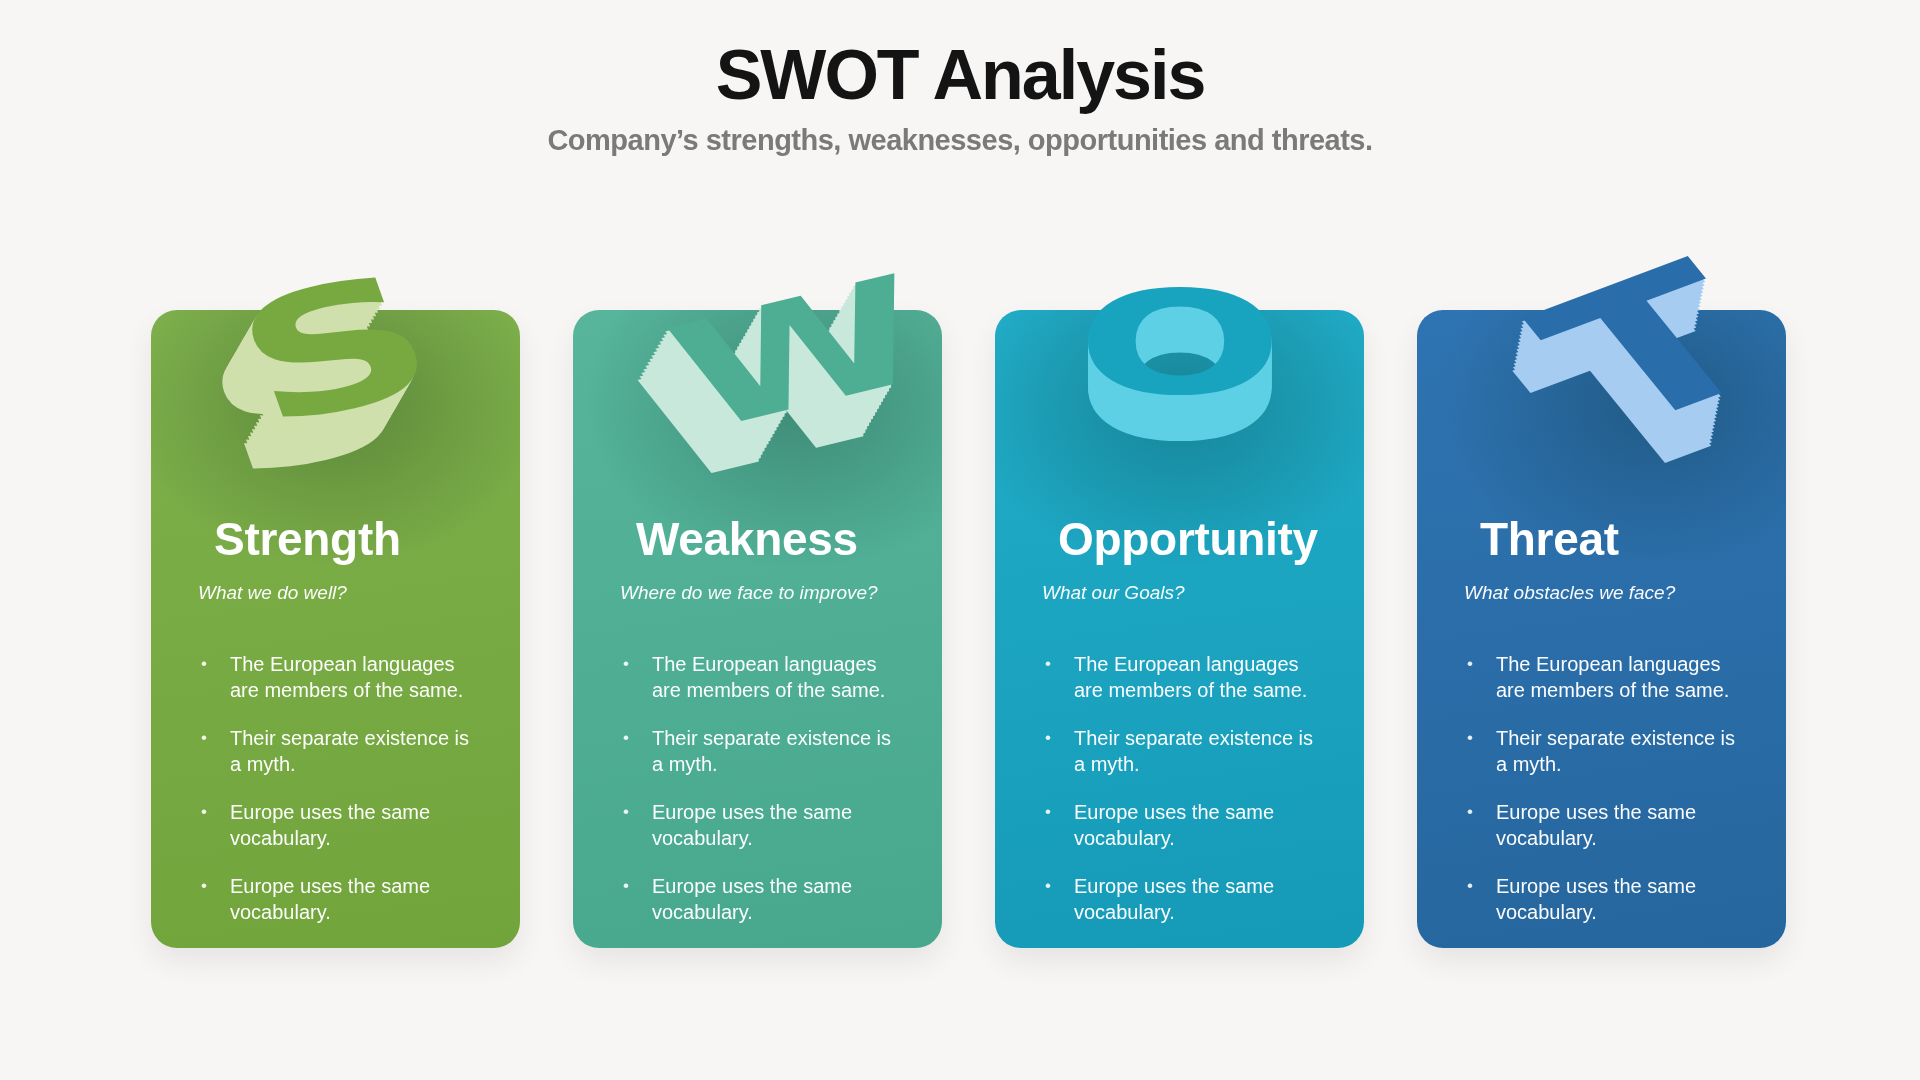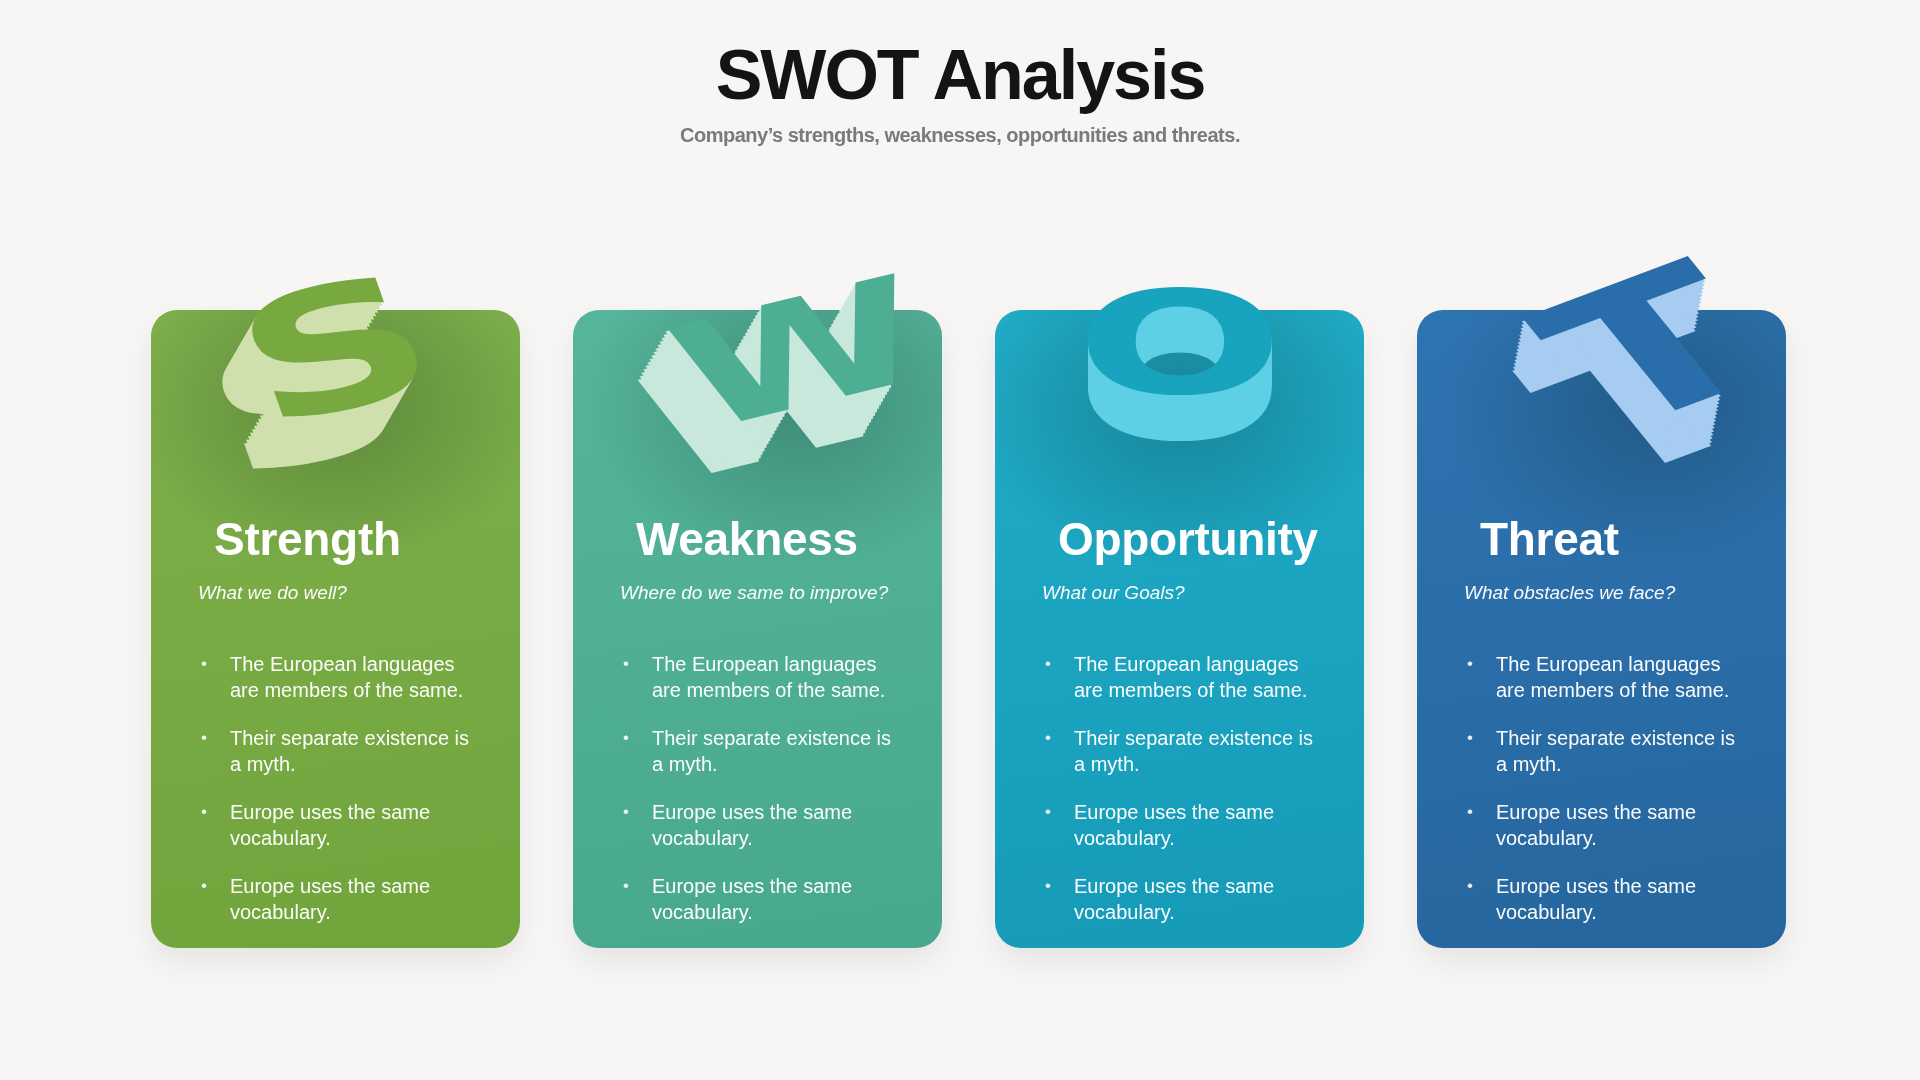--- a/index.html
+++ b/index.html
@@ -27,21 +27,21 @@
     margin: 0;
     padding-top: 40px;
     font-size: 70px;
     line-height: 1.0;
     font-weight: bold;
     letter-spacing: -2px;
     color: #141414;
   }
   .subtitle {
     margin: 14px 0 0 0;
-    font-size: 20px;
+    font-size: 29px;
     font-weight: bold;
     letter-spacing: -0.5px;
     color: #7a7a7a;
   }
 
   
   .cards {
     position: absolute;
     left: 151px;
     top: 310px;
@@ -211,21 +211,21 @@
             <text x="-16" y="23" dominant-baseline="central" fill="#c9e8dc">W</text>
             <text x="-12.8" y="18.4" dominant-baseline="central" fill="#c9e8dc">W</text>
             <text x="-9.600000000000001" y="13.799999999999999" dominant-baseline="central" fill="#c9e8dc">W</text>
             <text x="-6.4" y="9.2" dominant-baseline="central" fill="#c9e8dc">W</text>
             <text x="-3.2" y="4.6" dominant-baseline="central" fill="#c9e8dc">W</text>
             <text x="0" y="0" dominant-baseline="central" fill="#4dae93">W</text>
           </g>
         </svg>
     <div class="content">
       <h2 class="card-title">Weakness</h2>
-      <p class="card-sub">Where do we same to improve?</p>
+      <p class="card-sub">Where do we face to improve?</p>
       <ul class="bullets">
             <li>
               <span class="dot">•</span>
               <span class="btxt">The European languages are members of the same.</span>
             </li>
             <li>
               <span class="dot">•</span>
               <span class="btxt">Their separate existence is a myth.</span>
             </li>
             <li>

